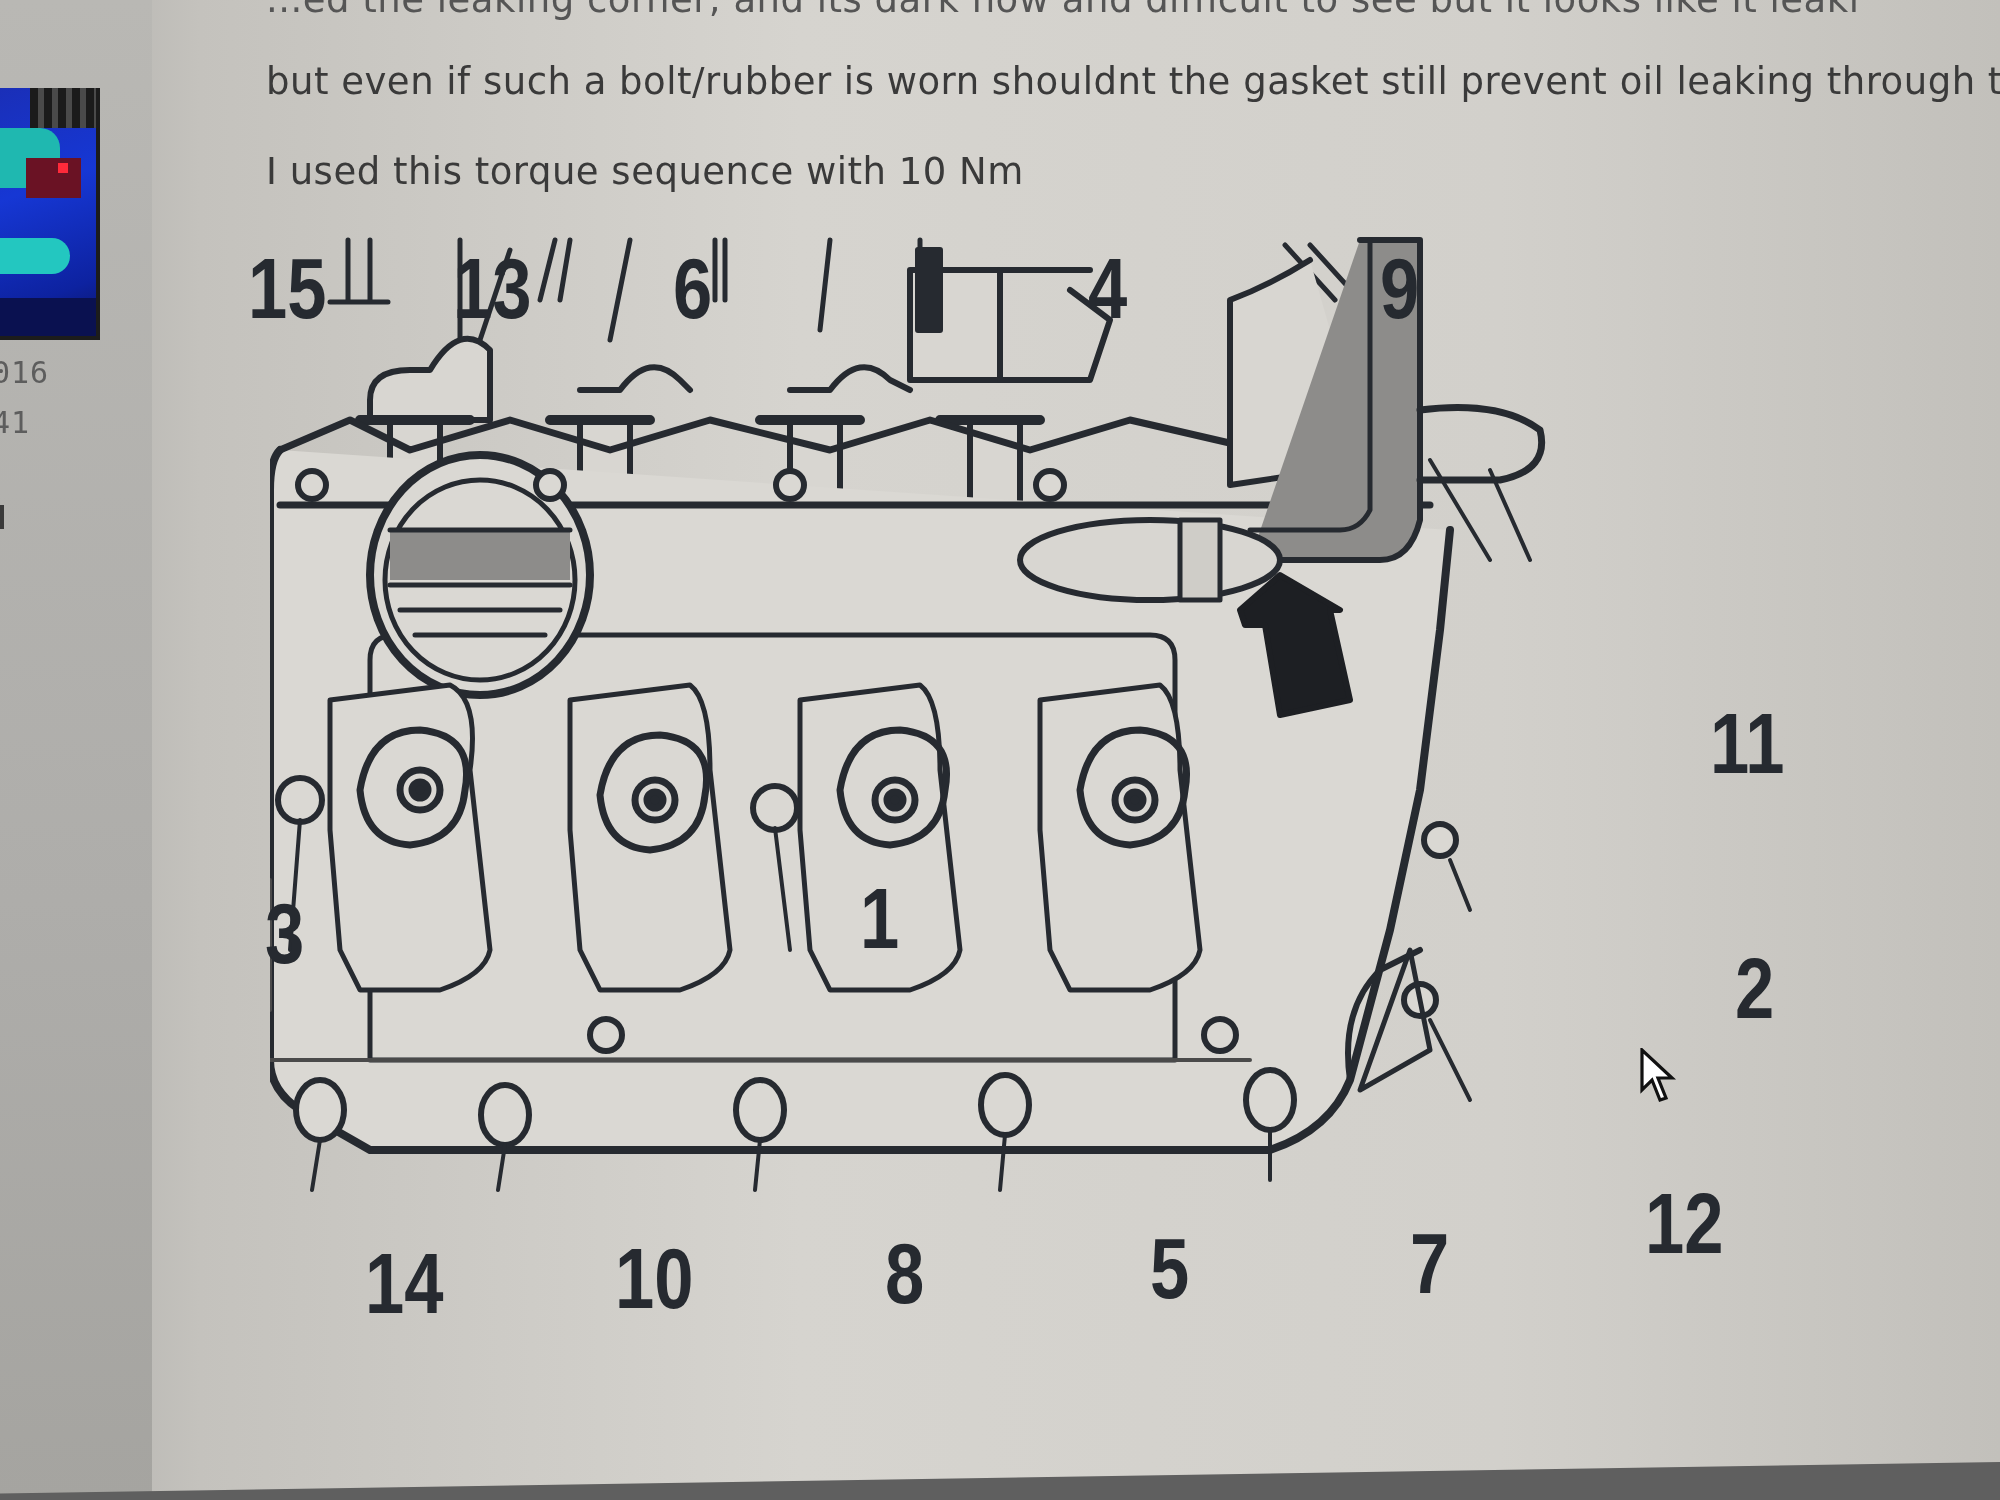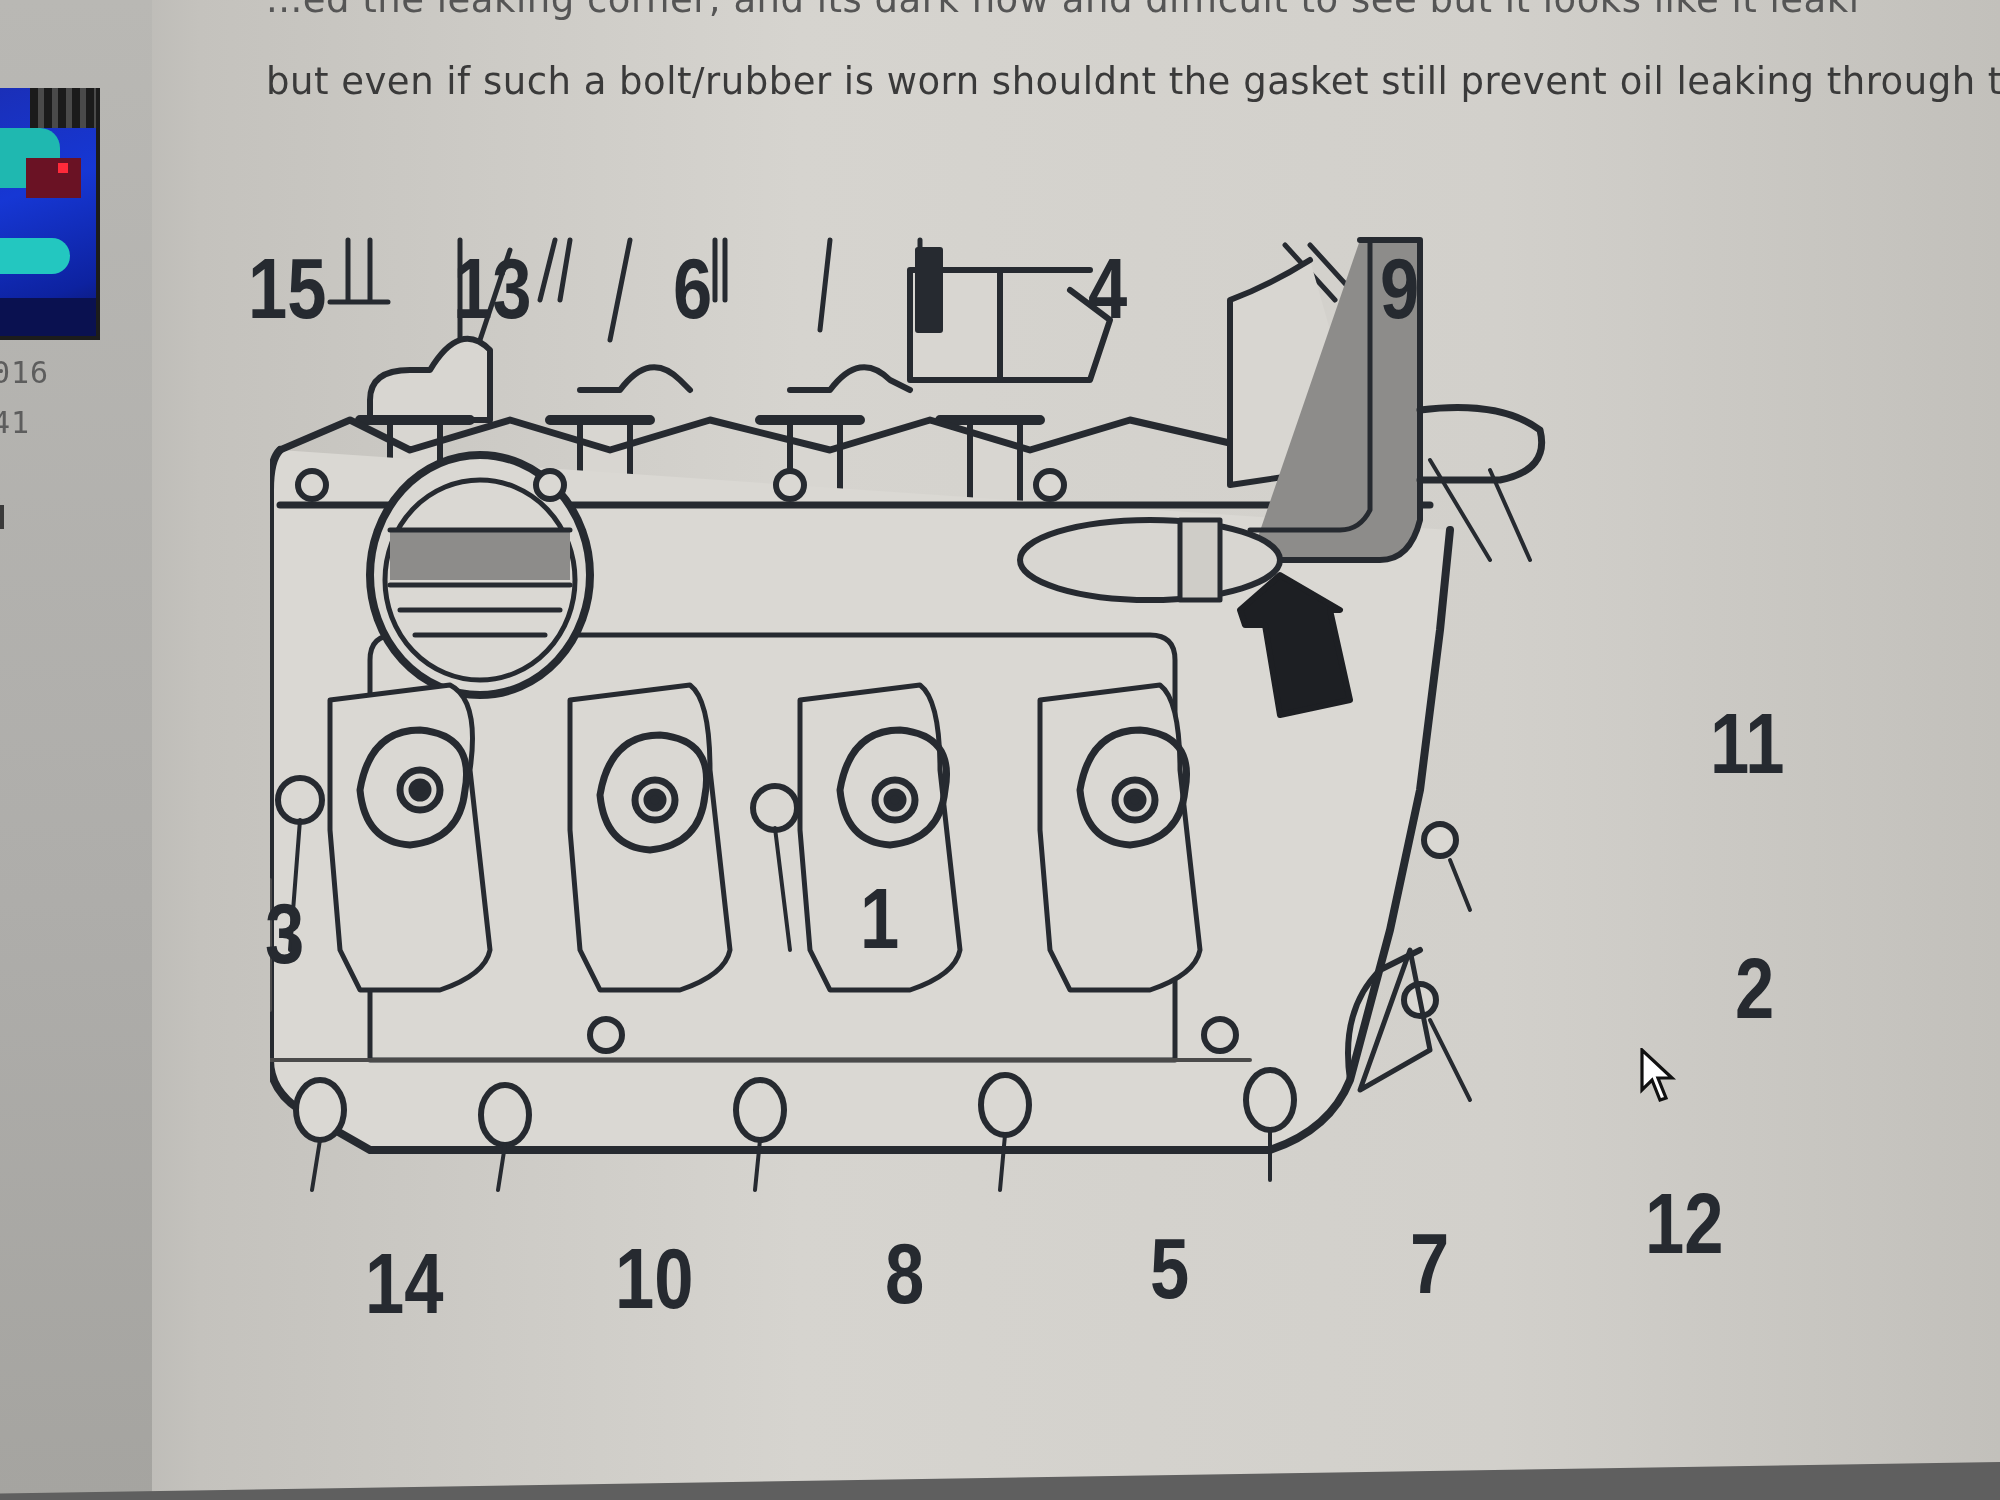--- a/index.html
+++ b/index.html
@@ -75,20 +75,21 @@
         <div class="a4"></div>
         <div class="a6"></div>
     </div>
     <div class="side-meta" style="top:355px">016</div>
     <div class="side-meta" style="top:405px">41</div>
     <div class="side-mark"></div>
   </div>
 
   <div class="post-text t0">...ed the leaking corner, and its dark now and difficult to see but it looks like it leaki</div>
   <div class="post-text t1">but even if such a bolt/rubber is worn shouldnt the gasket still prevent oil leaking through the</div>
+  <div class="post-text t2">I used this torque sequence with 10 Nm</div>
 
   <div class="diagram">
     <svg width="1560" height="1110" viewBox="0 0 1560 1110" fill="none" stroke="#262a30" stroke-width="6" stroke-linejoin="round" stroke-linecap="round">
 
       <g stroke-width="5">
         <path d="M78 10 L78 70 M100 10 L100 70 M60 72 L118 72"></path>
         <path d="M190 10 L190 110"></path>
         <path d="M240 20 L210 110 M285 10 L270 70 M300 10 L290 70"></path>
         <path d="M360 10 L340 110 M445 10 L445 70 M455 10 L455 70"></path>
         <path d="M560 10 L550 100 M650 10 L650 100"></path>

